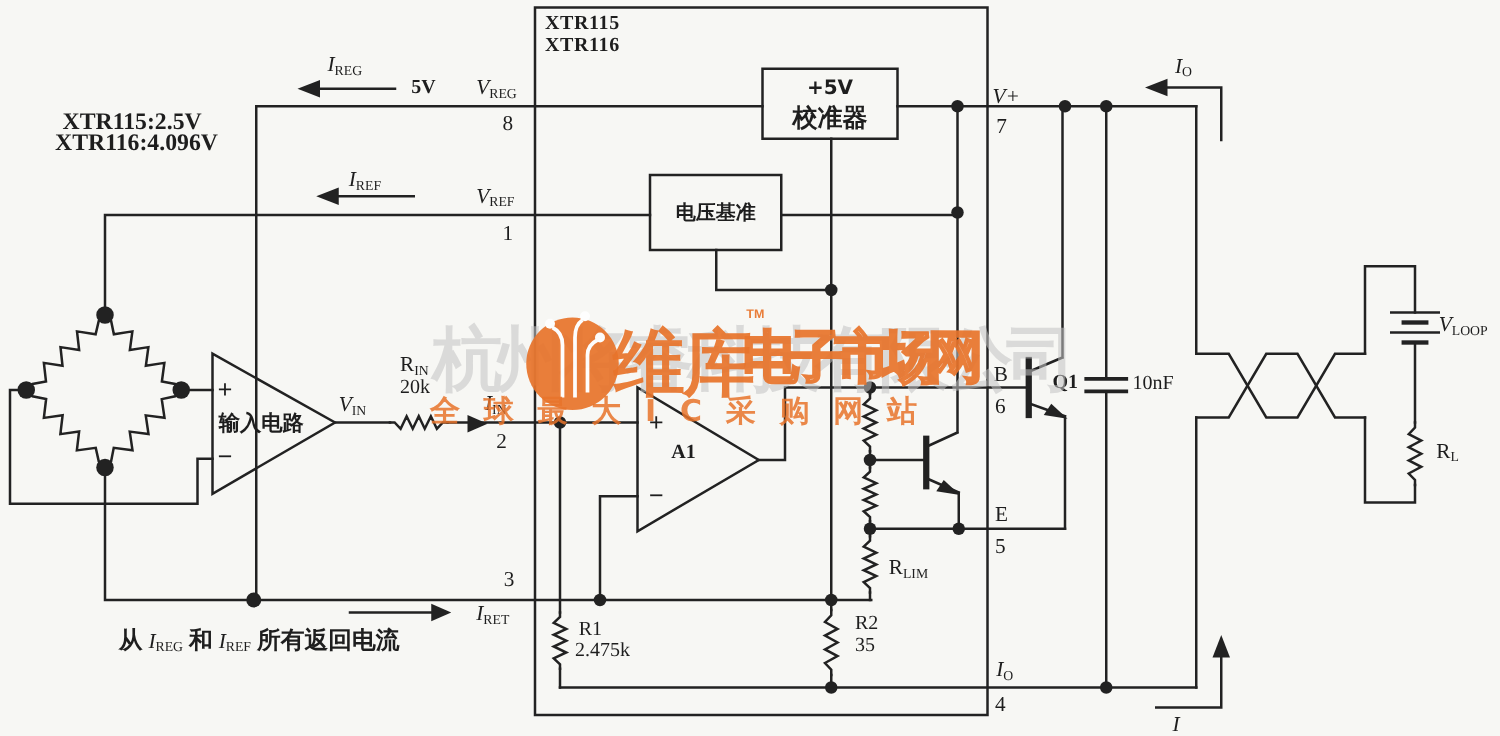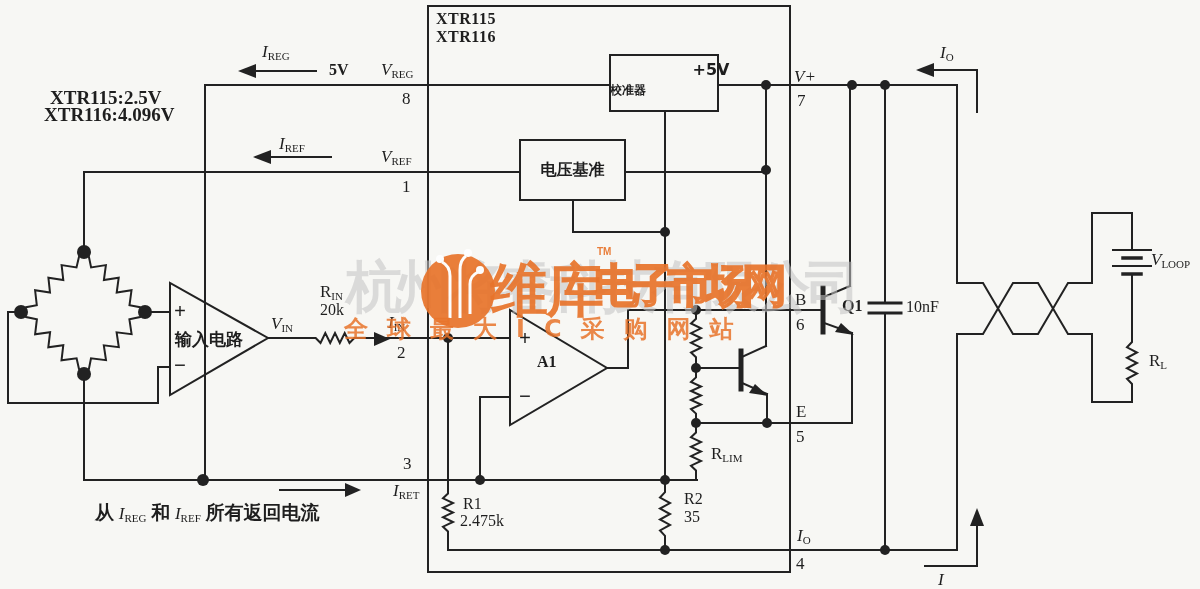--- a/index.html
+++ b/index.html
@@ -163,22 +163,22 @@
 
   <div class="lbl sym" style="left:262px;top:43px;"><span class="m it">I</span><span class="s">REG</span></div>
   <div class="lbl val" style="left:329px;top:62px;font-weight:bold;">5V</div>
   <div class="lbl sym" style="left:381px;top:61px;"><span class="m it">V</span><span class="s">REG</span></div>
   <div class="lbl pin" style="left:402px;top:90px;">8</div>
 
   <div class="lbl sym" style="left:279px;top:135px;"><span class="m it">I</span><span class="s">REF</span></div>
   <div class="lbl sym" style="left:381px;top:148px;"><span class="m it">V</span><span class="s">REF</span></div>
   <div class="lbl pin" style="left:402px;top:178px;">1</div>
 
-  <div class="lbl cn" style="left:610px;top:62px;width:108px;text-align:center;font-size:16px;padding-left:47px;">+5V</div>
-  <div class="lbl cn" style="left:610px;top:84px;width:108px;font-size:12px;">校准器</div>
+  <div class="lbl cn" style="left:610px;top:62px;width:108px;text-align:center;font-size:16px;">+5V</div>
+  <div class="lbl cn" style="left:610px;top:84px;width:108px;text-align:center;font-size:20px;">校准器</div>
   <div class="lbl cn" style="left:520px;top:162px;width:105px;text-align:center;font-size:16px;">电压基准</div>
 
   <div class="lbl sym" style="left:794px;top:68px;"><span class="m it">V+</span></div>
   <div class="lbl pin" style="left:797px;top:92px;">7</div>
   <div class="lbl sym" style="left:940px;top:44px;"><span class="m it">I</span><span class="s">O</span></div>
 
   <div class="lbl pm" style="left:174px;top:301px;">+</div>
   <div class="lbl pm" style="left:174px;top:355px;">−</div>
   <div class="lbl cn" style="left:175px;top:331px;font-size:17px;">输入电路</div>
 
@@ -186,21 +186,21 @@
   <div class="lbl sym" style="left:320px;top:283px;"><span class="m">R</span><span class="s">IN</span></div>
   <div class="lbl val" style="left:320px;top:302px;">20k</div>
   <div class="lbl sym" style="left:388px;top:314px;"><span class="m it">I</span><span class="s">IN</span></div>
   <div class="lbl pin" style="left:397px;top:344px;">2</div>
 
   <div class="lbl pm" style="left:519px;top:328px;">+</div>
   <div class="lbl pm" style="left:519px;top:386px;">−</div>
   <div class="lbl val" style="left:537px;top:354px;font-weight:bold;">A1</div>
 
   <div class="lbl pin" style="left:403px;top:455px;">3</div>
-  <div class="lbl sym" style="left:381px;top:482px;margin-left:12px;"><span class="m it">I</span><span class="s">RET</span></div>
+  <div class="lbl sym" style="left:381px;top:482px;"><span class="m it">I</span><span class="s">RET</span></div>
 
   <div class="lbl val" style="left:463px;top:496px;">R1</div>
   <div class="lbl val" style="left:460px;top:513px;">2.475k</div>
   <div class="lbl val" style="left:684px;top:491px;">R2</div>
   <div class="lbl val" style="left:684px;top:509px;">35</div>
   <div class="lbl sym" style="left:711px;top:445px;"><span class="m">R</span><span class="s">LIM</span></div>
 
   <div class="lbl pin" style="left:795px;top:291px;">B</div>
   <div class="lbl pin" style="left:796px;top:316px;">6</div>
   <div class="lbl pin" style="left:796px;top:403px;">E</div>

